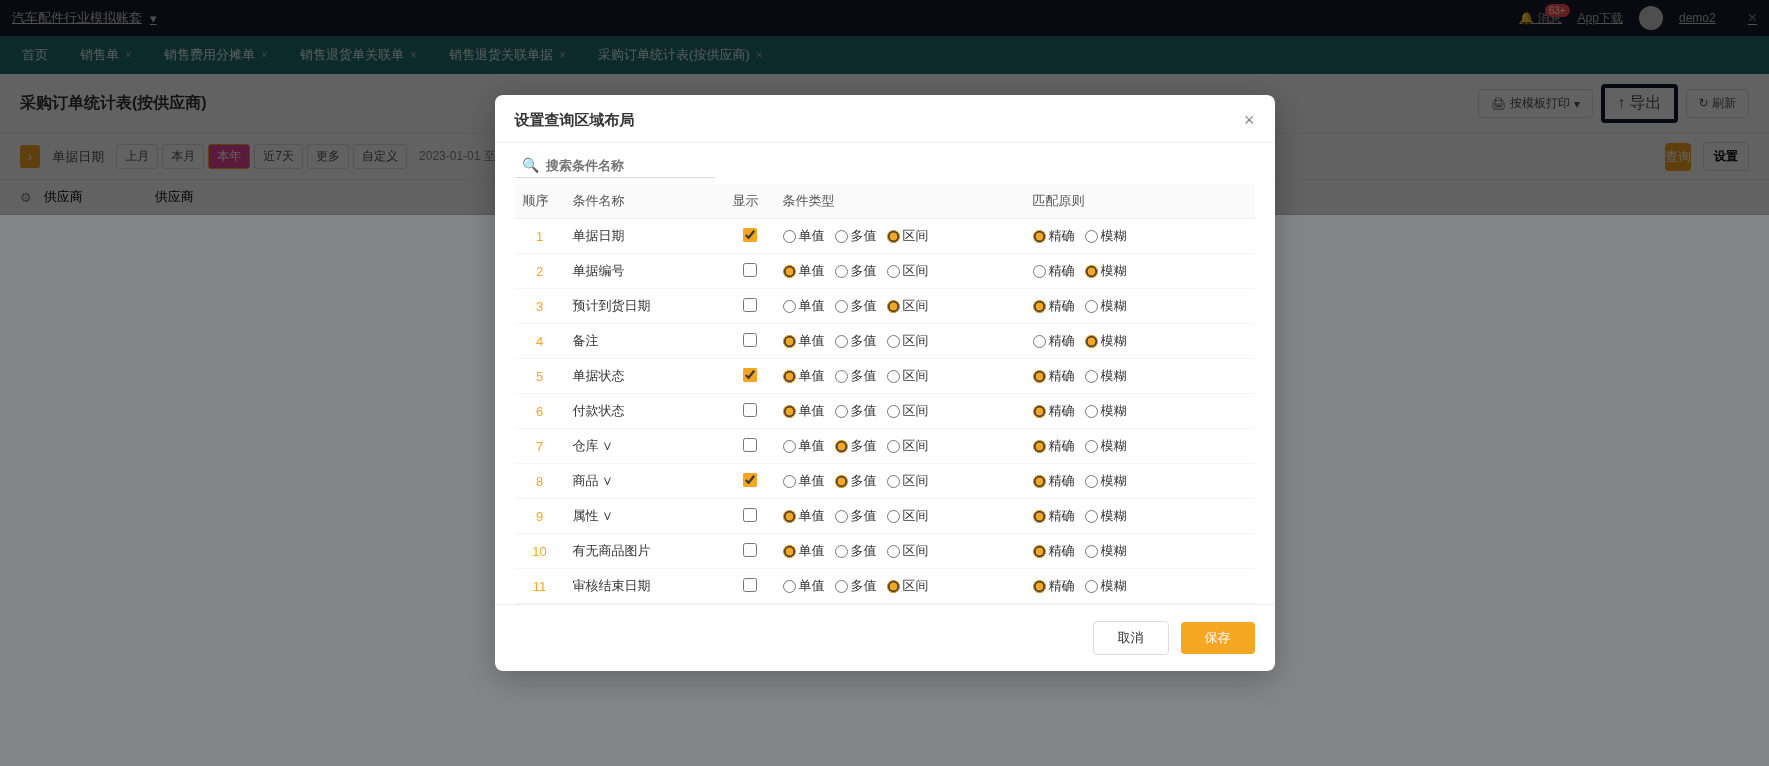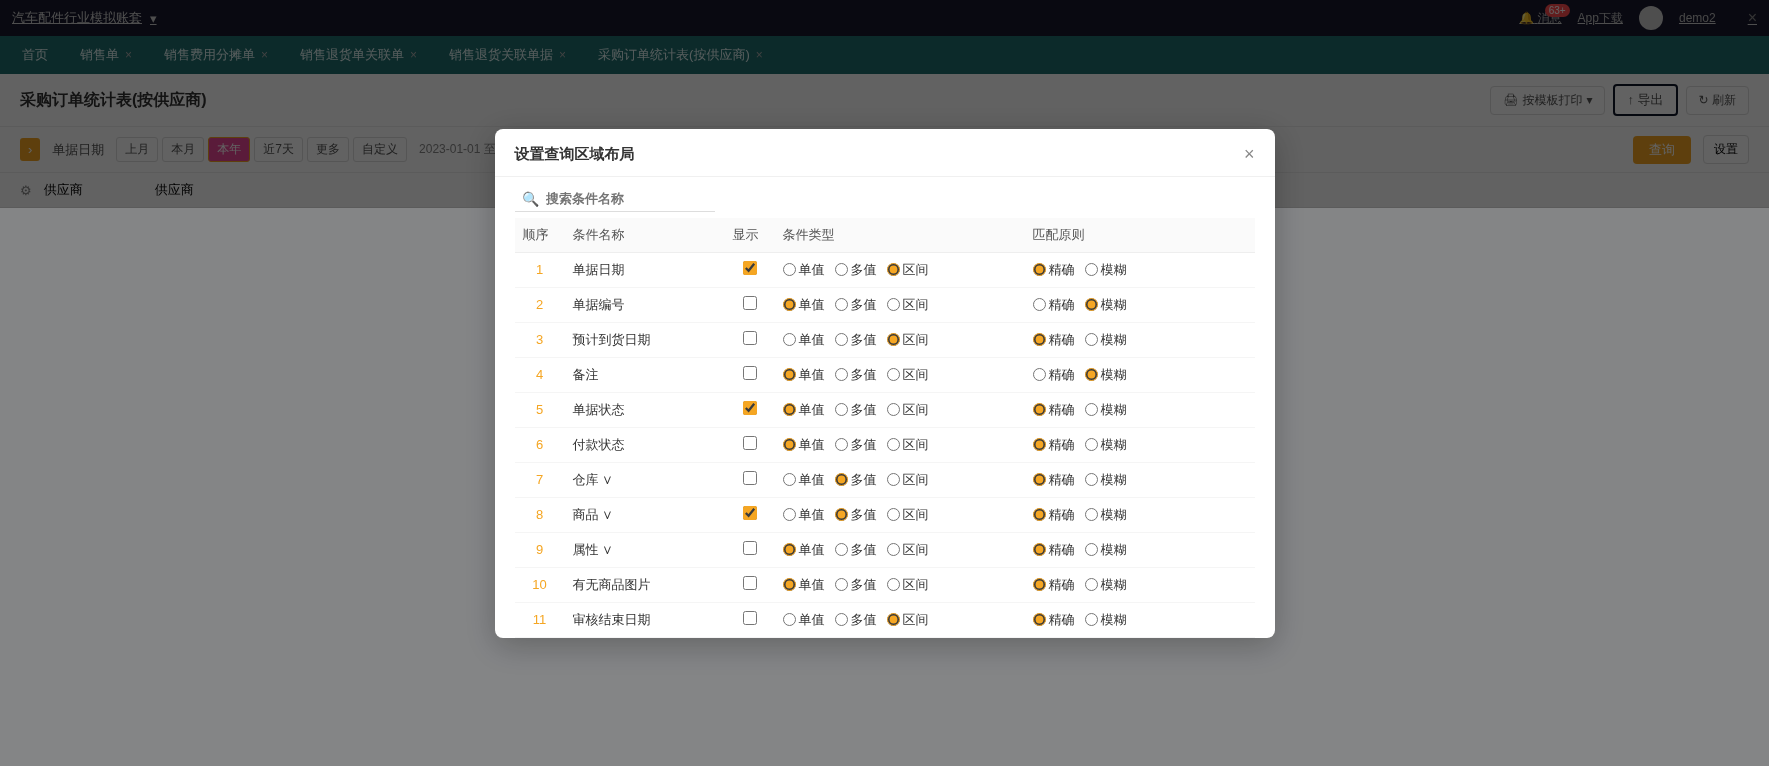--- a/index.html
+++ b/index.html
@@ -50,40 +50,40 @@
       background: #fff;
       padding: 10px 20px;
       display: flex;
       align-items: center;
       justify-content: space-between;
       border-bottom: 1px solid #eee;
     }
     .page-title { font-size: 16px; font-weight: bold; color: #333; }
     .header-actions { display: flex; align-items: center; gap: 8px; }
     .btn-print { border: 1px solid #ddd; background: #fff; padding: 5px 12px; border-radius: 4px; cursor: pointer; font-size: 12px; color: #555; display: flex; align-items: center; gap: 4px; }
-    .btn-export { border: 2px solid #0f172a; background: #fff; padding: 5px 12px; border-radius: 4px; cursor: pointer; font-size: 13px; color: #555; text-align: center; }
+    .btn-export { border: 4px solid #0f172a; background: #fff; padding: 5px 12px; border-radius: 4px; cursor: pointer; font-size: 16px; color: #555; text-align: center; }
     .btn-refresh { border: 1px solid #ddd; background: #fff; padding: 5px 12px; border-radius: 4px; cursor: pointer; font-size: 12px; color: #555; }
 
     
     .filter-bar {
       background: #fff;
       padding: 8px 20px;
       display: flex;
       align-items: center;
       gap: 12px;
       border-bottom: 1px solid #eee;
     }
     .filter-toggle { background: #f5a623; color: #fff; border: none; padding: 4px 8px; border-radius: 3px; cursor: pointer; font-size: 13px; }
     .filter-label { font-size: 13px; color: #555; }
     .filter-date-btns { display: flex; gap: 4px; }
     .date-btn { border: 1px solid #ddd; background: #fff; padding: 3px 8px; border-radius: 3px; cursor: pointer; font-size: 12px; color: #555; }
     .date-btn.active { background: #ec4899; color: #fff; border-color: #f5a623; }
     .date-range { color: #888; font-size: 12px; }
-    .btn-query { background: #f5a623; color: #fff; border: none; padding: 5px 16px; border-radius: 4px; cursor: pointer; font-size: 13px; margin-left: auto; }
-    .btn-setting { border: 1px solid #ddd; background: #fff; padding: 5px 10px; border-radius: 4px; cursor: pointer; font-size: 12px; }
+    .btn-query { background: #f5a623; color: #fff; border: none; padding: 5px 0; border-radius: 4px; cursor: pointer; font-size: 13px; margin-left: auto; }
+    .btn-setting { border: 1px solid #ddd; background: #fff; padding: 5px 10px; border-radius: 4px; cursor: pointer; font-size: 12px; font-weight: bold; }
 
     
     .table-area {
       background: #fff;
       margin: 0;
       padding: 0;
     }
     .table-header-row {
       display: flex;
       align-items: center;
@@ -729,14 +729,22 @@
                     <input type="radio" name="match_10" style="">
                     <span>模糊</span>
                   </label>
                 </div>
               </td>
             </tr>
           </tbody>
       </table>
     </div>
 
+    <div class="dialog-footer">
+      <button class="btn-cancel">
+        <span>取消</span>
+      </button>
+      <button class="btn-save">
+        <span>保存</span>
+      </button>
+    </div>
   </div>
 </div>
 
 </body></html>

